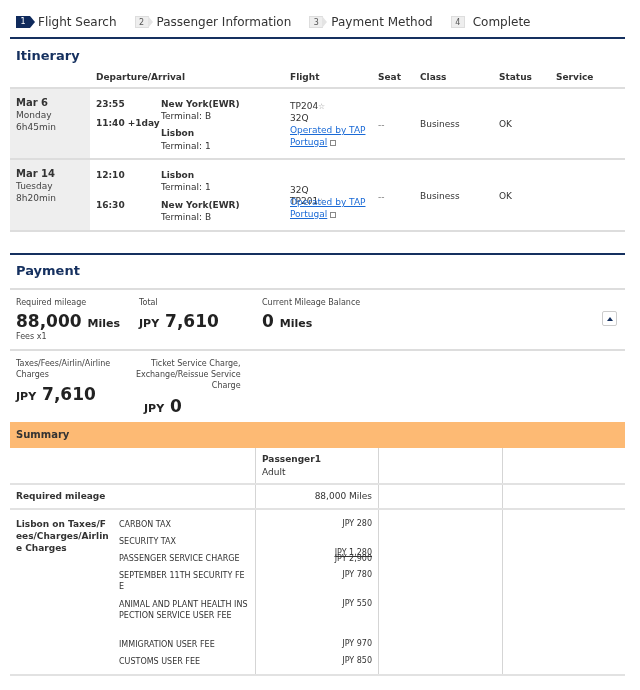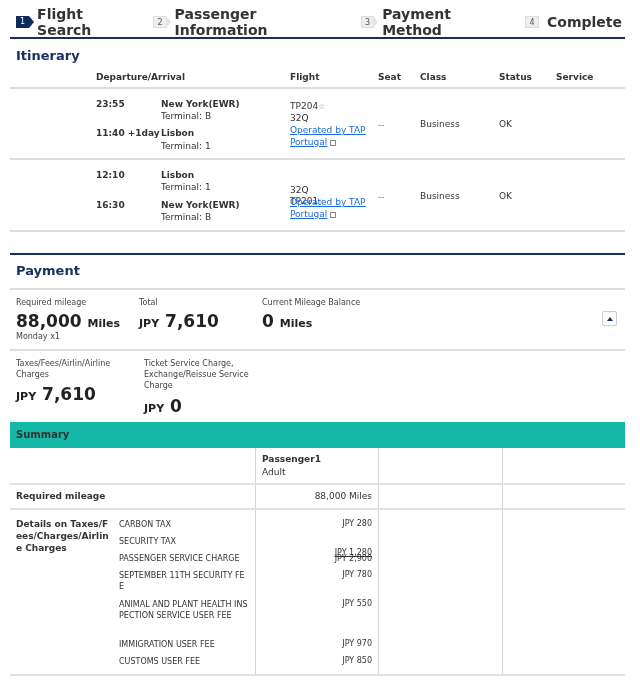--- a/index.html
+++ b/index.html
@@ -7,21 +7,21 @@
   body { font-family: "DejaVu Sans", sans-serif; font-size: 9px; color: #333; position: relative; }
 
   
   .steps { position: absolute; top: 16px; left: 16px; display: flex; align-items: center; height: 12px; }
   .step { display: flex; align-items: center; margin-right: 18px; }
   .step-num { display: inline-block; width: 14px; height: 12px; font-size: 8px; line-height: 12px; text-align: center; position: relative; margin-right: 8px; }
   .step-num.active { background: #0f2a5c; color: #fff; }
   .step-num.active::after { content: ""; position: absolute; right: -5px; top: 0; border-left: 5px solid #0f2a5c; border-top: 6px solid transparent; border-bottom: 6px solid transparent; }
   .step-num.inactive { background: #eee; color: #555; border: 1px solid #ddd; }
   .step-num.inactive.arrow::after { content: ""; position: absolute; right: -5px; top: -1px; border-left: 5px solid #e4e4e4; border-top: 6px solid transparent; border-bottom: 6px solid transparent; }
-  .step-label { font-size: 14px; font-weight: bold; color: #333; }
+  .step-label { font-size: 12px; font-weight: normal; color: #333; }
 
   .navy-rule { position: absolute; left: 10px; width: 615px; height: 2px; background: #15305f; }
   .section-title { position: absolute; left: 16px; font-size: 13px; font-weight: bold; color: #15305f; }
 
   
   .th { position: absolute; top: 72px; font-size: 9px; font-weight: bold; color: #333; }
   .itin-row { position: absolute; left: 10px; width: 615px; border-top: 2px solid #ddd; }
   .itin-date { position: absolute; left: 0; top: 0; width: 80px; background: #eee; }
   .date-main { position: absolute; left: 6px; font-size: 10px; font-weight: bold; color: #333; }
   .date-sub { position: absolute; left: 6px; font-size: 9px; color: #444; }
@@ -34,21 +34,21 @@
   .divider { position: absolute; left: 10px; width: 615px; height: 2px; background: #ddd; }
 
   
   .lbl { position: absolute; font-size: 8px; color: #444; line-height: 11px; }
   .big { position: absolute; font-size: 17px; font-weight: bold; color: #222; }
   .big .unit { font-size: 11px; }
   .big .cur { font-size: 11px; }
   .toggle-btn { position: absolute; left: 602px; top: 311px; width: 15px; height: 15px; border: 1px solid #ccc; border-radius: 2px; background: #fff; }
   .toggle-btn::after { content: ""; position: absolute; left: 4px; top: 5px; border-bottom: 4px solid #15305f; border-left: 3px solid transparent; border-right: 3px solid transparent; }
 
-  .summary-bar { position: absolute; left: 10px; top: 422px; width: 615px; height: 26px; background: #14b8a6; }
+  .summary-bar { position: absolute; left: 10px; top: 422px; width: 615px; height: 26px; background: #fdba74; }
   .summary-bar span { position: absolute; left: 6px; top: 7px; font-size: 10px; font-weight: bold; color: #333; }
   .vline { position: absolute; width: 1px; background: #d5d5d5; }
   .hline { position: absolute; left: 10px; width: 615px; height: 2px; background: #e2e2e2; }
   .fee { position: absolute; left: 119px; font-size: 8px; color: #333; line-height: 11px; width: 135px; }
   .amt { position: absolute; right: 268px; font-size: 8px; color: #333; text-align: right; }
 </style>
 </head>
 <body>
 
 <div class="steps">
@@ -74,36 +74,46 @@
 <div class="section-title" style="top:48px;">Itinerary</div>
 
 <div class="th" style="left:96px;">Departure/Arrival</div>
 <div class="th" style="left:290px;">Flight</div>
 <div class="th" style="left:378px;">Seat</div>
 <div class="th" style="left:420px;">Class</div>
 <div class="th" style="left:499px;">Status</div>
 <div class="th" style="left:556px;">Service</div>
 
 <div class="itin-row" style="top:87px; height:71px;">
+  <div class="itin-date" style="height:69px;">
+    <div class="date-main" style="top:8px;">Mar 6</div>
+    <div class="date-sub" style="top:21px;">Monday</div>
+    <div class="date-sub" style="top:33px;">6h45min</div>
+  </div>
   <div class="t bold" style="left:86px; top:10px;">23:55</div>
   <div class="t bold" style="left:151px; top:10px;">New York(EWR)</div>
   <div class="t" style="left:151px; top:22px;">Terminal: B</div>
-  <div class="t bold" style="left:86px; top:39px;">11:40 +1day</div>
+  <div class="t bold" style="left:86px; top:29px;">11:40 +1day</div>
   <div class="t bold" style="left:151px; top:39px;">Lisbon</div>
   <div class="t" style="left:151px; top:52px;">Terminal: 1</div>
   <div class="t" style="left:280px; top:12px;"><span>TP204</span><span class="star">☆</span></div>
   <div class="t" style="left:280px; top:24px;">32Q</div>
   <div class="t link" style="left:280px; top:36px;">Operated by TAP</div>
   <div class="t" style="left:280px; top:48px;"><span class="link">Portugal</span><span class="ext"></span></div>
   <div class="t" style="left:368px; top:31px; color:#777;">--</div>
   <div class="t" style="left:410px; top:30px;">Business</div>
   <div class="t" style="left:489px; top:30px;">OK</div>
 </div>
 
 <div class="itin-row" style="top:158px; height:74px;">
+  <div class="itin-date" style="height:72px;">
+    <div class="date-main" style="top:8px;">Mar 14</div>
+    <div class="date-sub" style="top:21px;">Tuesday</div>
+    <div class="date-sub" style="top:33px;">8h20min</div>
+  </div>
   <div class="t bold" style="left:86px; top:10px;">12:10</div>
   <div class="t bold" style="left:151px; top:10px;">Lisbon</div>
   <div class="t" style="left:151px; top:22px;">Terminal: 1</div>
   <div class="t bold" style="left:86px; top:40px;">16:30</div>
   <div class="t bold" style="left:151px; top:40px;">New York(EWR)</div>
   <div class="t" style="left:151px; top:52px;">Terminal: B</div>
   <div class="t" style="left:280px; top:13px;margin-top:23px;"><span>TP201</span><span class="star">☆</span></div>
   <div class="t" style="left:280px; top:25px;">32Q</div>
   <div class="t link" style="left:280px; top:37px;">Operated by TAP</div>
   <div class="t" style="left:280px; top:49px;"><span class="link">Portugal</span><span class="ext"></span></div>
@@ -112,56 +122,56 @@
   <div class="t" style="left:489px; top:31px;">OK</div>
 </div>
 <div class="divider" style="top:230px;"></div>
 
 <div class="navy-rule" style="top:253px;"></div>
 <div class="section-title" style="top:263px;">Payment</div>
 <div class="divider" style="top:288px;"></div>
 
 <div class="lbl" style="left:16px; top:297px;">Required mileage</div>
 <div class="big" style="left:16px; top:311px;"><span>88,000</span> <span class="unit">Miles</span></div>
-<div class="lbl" style="left:16px; top:331px;">Monday x1</div>
+<div class="lbl" style="left:16px; top:331px;">Fees x1</div>
 
 <div class="lbl" style="left:139px; top:297px;">Total</div>
 <div class="big" style="left:139px; top:311px;"><span class="cur">JPY</span> <span>7,610</span></div>
 
 <div class="lbl" style="left:262px; top:297px;">Current Mileage Balance</div>
 <div class="big" style="left:262px; top:311px;"><span>0</span> <span class="unit">Miles</span></div>
 
 <div class="toggle-btn"></div>
 
 <div class="divider" style="top:349px;"></div>
 
 <div class="lbl" style="left:16px; top:358px;"><span>Taxes/Fees/Airlin/Airline</span><br><span>Charges</span></div>
 <div class="big" style="left:16px; top:384px;"><span class="cur">JPY</span> <span>7,610</span></div>
 
-<div class="lbl" style="left:144px; top:358px;"><span>Ticket Service Charge,</span><br><span>Exchange/Reissue Service</span><br><span>Charge</span></div>
+<div class="lbl" style="left:136px; top:358px;text-align:right;"><span>Ticket Service Charge,</span><br><span>Exchange/Reissue Service</span><br><span>Charge</span></div>
 <div class="big" style="left:144px; top:396px;"><span class="cur">JPY</span> <span>0</span></div>
 
 <div class="summary-bar">
     <span>Summary</span>
   </div>
 
 <div class="vline" style="left:255px; top:448px; height:227px;"></div>
 <div class="vline" style="left:378px; top:448px; height:227px;"></div>
 <div class="vline" style="left:502px; top:448px; height:227px;"></div>
 
 <div class="t bold" style="left:262px; top:454px;">Passenger1</div>
 <div class="t" style="left:262px; top:467px;">Adult</div>
 
 <div class="hline" style="top:483px;"></div>
 <div class="t bold" style="left:16px; top:491px;">Required mileage</div>
 <div class="t" style="right:268px; top:491px;">88,000 Miles</div>
 
 <div class="hline" style="top:508px;"></div>
 
-<div class="t bold" style="left:16px; top:518px; line-height:12px;"><span>Details on Taxes/F</span><br><span>ees/Charges/Airlin</span><br><span>e Charges</span></div>
+<div class="t bold" style="left:16px; top:518px; line-height:12px;"><span>Lisbon on Taxes/F</span><br><span>ees/Charges/Airlin</span><br><span>e Charges</span></div>
 
 <div class="fee" style="top:519px;">CARBON TAX</div>
 <div class="amt" style="top:519px;margin-left:24px;">JPY 280</div>
 <div class="fee" style="top:536px;">SECURITY TAX</div>
 <div class="amt" style="top:548px;text-decoration:underline;">JPY 1,280</div>
 <div class="fee" style="top:553px;">PASSENGER SERVICE CHARGE</div>
 <div class="amt" style="top:554px;text-align:center;">JPY 2,900</div>
 <div class="fee" style="top:570px; width:130px; word-break:break-all;">SEPTEMBER 11TH SECURITY FEE</div>
 <div class="amt" style="top:570px;">JPY 780</div>
 <div class="fee" style="top:599px; width:130px; word-break:break-all;">ANIMAL AND PLANT HEALTH INSPECTION SERVICE USER FEE</div>

